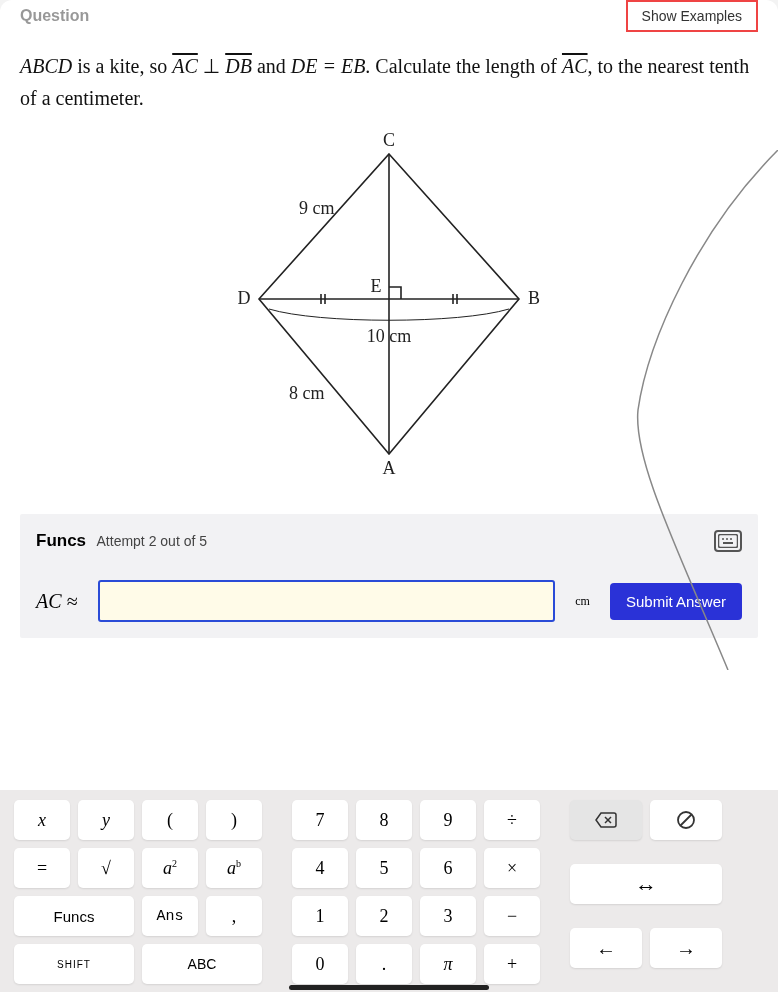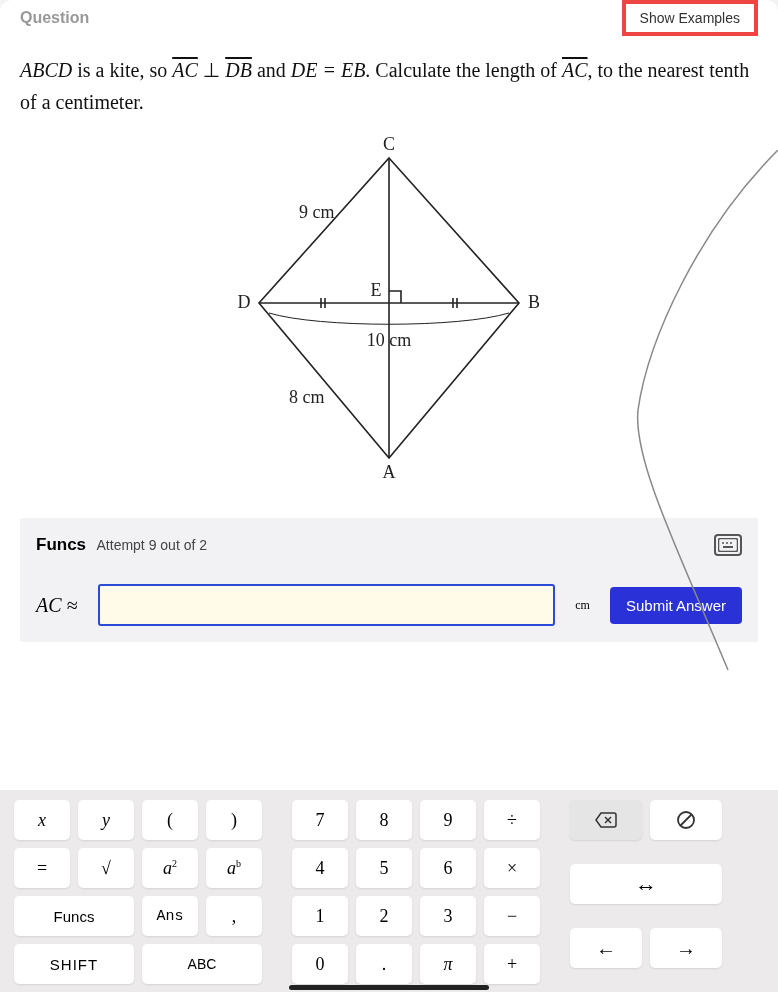--- a/index.html
+++ b/index.html
@@ -25,21 +25,21 @@
     padding-top: 0;
   }
   .question-label {
     font-family: Arial, sans-serif;
     font-weight: bold;
     color: #555;
     font-size: 16px;
     opacity: 0.6;
   }
   .show-examples {
-    border: 4px solid #ef4444;
+    border: 2px solid #ef4444;
     padding: 6px 14px;
     font-family: Arial, sans-serif;
     font-size: 14px;
     color: #333;
     background: #fff;
     cursor: pointer;
   }
   .problem {
     font-size: 20px;
     line-height: 1.6;
@@ -179,21 +179,21 @@
         <text x="80" y="275">8 cm</text>
         <text x="180" y="218" text-anchor="middle">10 cm</text>
       </g>
     </svg>
   </div>
 
   <div class="answer-section">
     <div class="answer-header">
       <div class="title">
         <b>Funcs</b>
-        <span>Attempt 9 out of 2</span>
+        <span>Attempt 2 out of 5</span>
       </div>
       <div class="kbd-icon">
         <svg width="20" height="14" viewBox="0 0 20 14">
             <rect x="0.5" y="0.5" width="19" height="13" rx="2" fill="none" stroke="#555" stroke-width="1.5"></rect>
             <circle cx="5" cy="5" r="1" fill="#555"></circle>
             <circle cx="9" cy="5" r="1" fill="#555"></circle>
             <circle cx="13" cy="5" r="1" fill="#555"></circle>
             <rect x="5" y="8" width="10" height="2" fill="#555"></rect>
           </svg>
       </div>
@@ -228,21 +228,21 @@
             <span><i>a</i><sup>2</sup></span>
           </button>
         <button class="key">
             <span><i>a</i><sup>b</sup></span>
           </button>
 
         <button class="key wide" style="font-family:Arial;font-size:15px">Funcs</button>
         <button class="key" style="font-family:Liberation Mono, monospace;font-size:15px">Ans</button>
         <button class="key">,</button>
 
-        <button class="key wide" style="font-family:Arial;font-size:15px;letter-spacing:1px">SHIFT</button>
+        <button class="key wide" style="font-family:Arial;font-size:10px;letter-spacing:1px">SHIFT</button>
         <button class="key wide" style="font-family:Arial;font-size:14px">ABC</button>
       </div>
 
       <div class="grid-num">
         <button class="key">7</button>
         <button class="key">8</button>
         <button class="key">9</button>
         <button class="key">÷</button>
 
         <button class="key">4</button>

